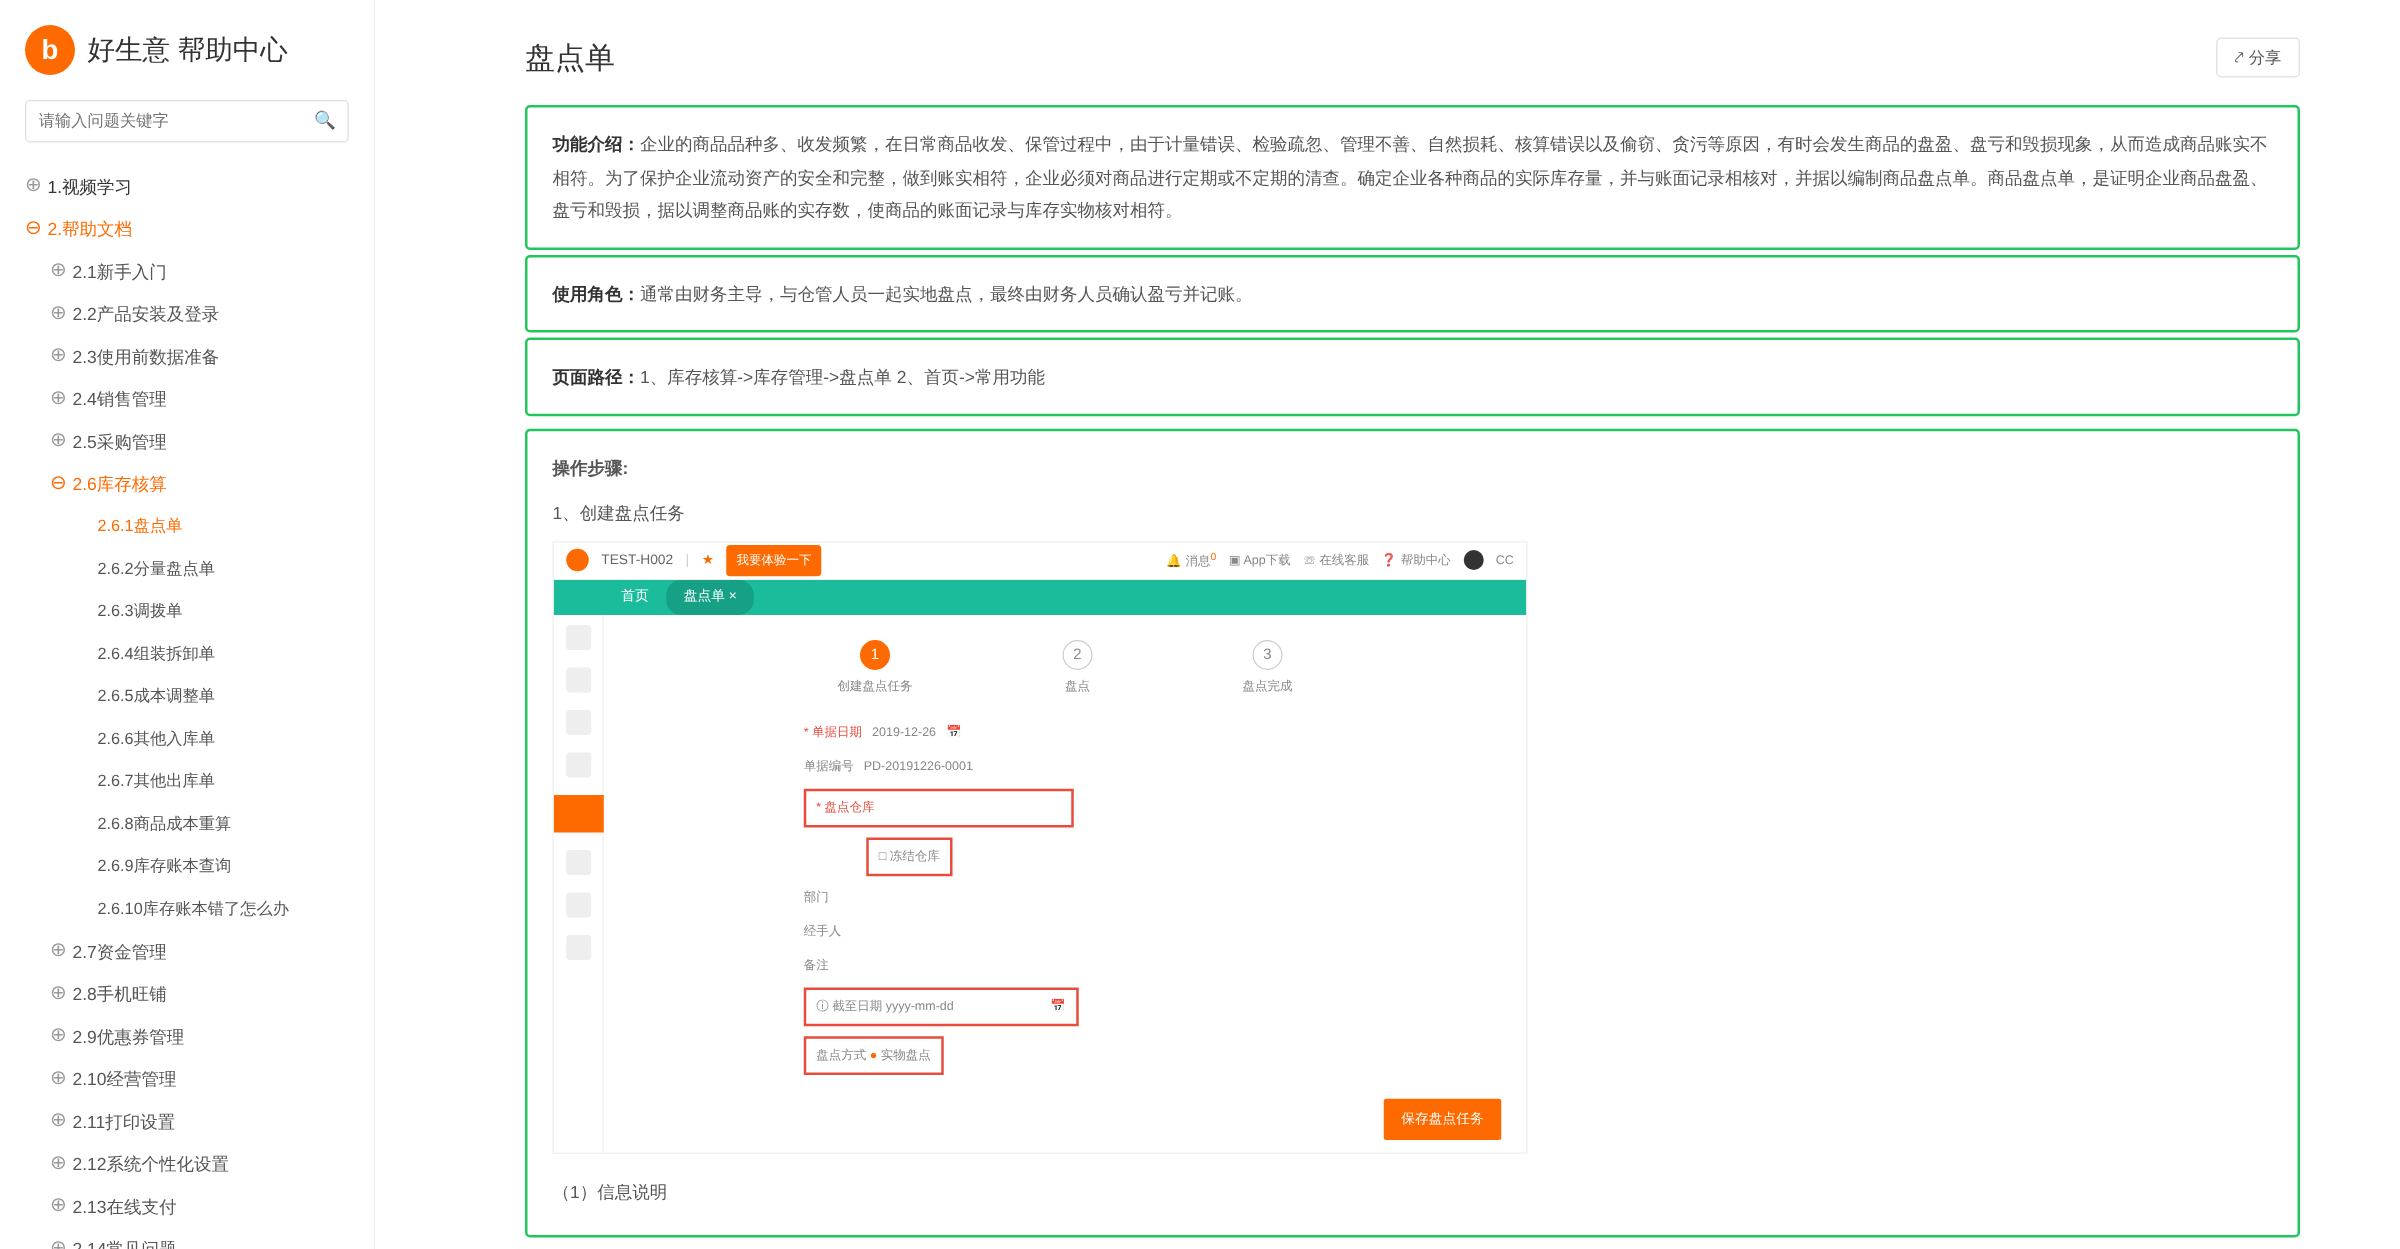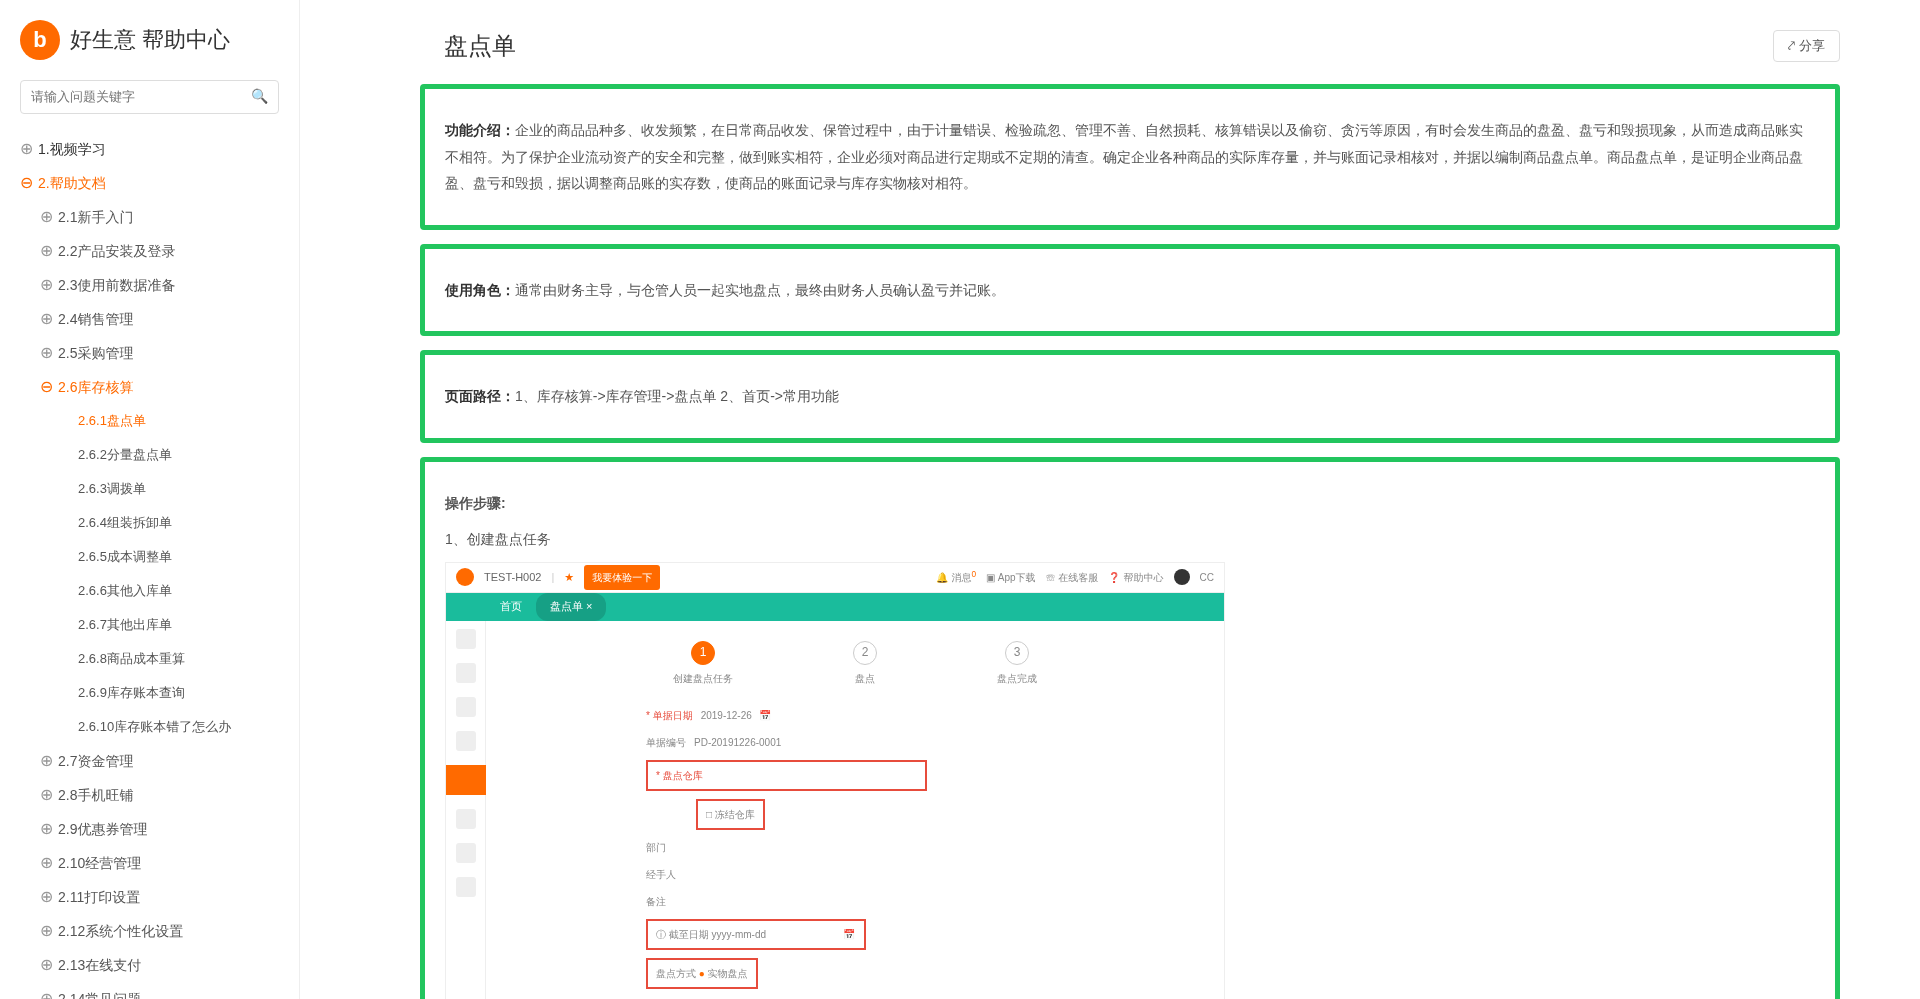--- a/index.html
+++ b/index.html
@@ -17,24 +17,24 @@
 .nav li .ticon { width: 18px; font-size: 16px; color: #999; }
 .nav li.lvl0 { padding-left: 0; font-weight: 500; color: #333; }
 .nav li.lvl1 { padding-left: 20px; color: #555; }
 .nav li.lvl2 { padding-left: 58px; color: #555; font-size: 13px; }
 .nav li.active { color: #ff6a00; }
 .nav li.open .ticon { color: #ff6a00; }
 .nav li.open { color: #ff6a00; }
 .plus::before { content: "\2295"; }
 .minus::before { content: "\2296"; }
 .main { flex: 1; padding: 30px 80px 40px 120px; }
-.title-row { display: flex; justify-content: space-between; align-items: center; margin-bottom: 22px; margin-left: 24px; }
+.title-row { display: flex; justify-content: space-between; align-items: center; margin-bottom: 22px; }
 .page-title { font-size: 24px; font-weight: 500; }
 .share-btn { border: 1px solid #ddd; background: #fff; padding: 6px 14px; border-radius: 4px; font-size: 13px; color: #555; cursor: pointer; display: flex; align-items: center; gap: 4px; }
-.panel { border: 5px solid #22c55e; border-radius: 4px; padding: 28px 20px; margin-bottom: 14px; font-size: 14px; line-height: 1.9; color: #555; }
+.panel { border: 2px solid #22c55e; border-radius: 4px; padding: 16px 20px; margin-bottom: 4px; font-size: 14px; line-height: 1.9; color: #555; }
 .panel b { color: #333; font-weight: 600; }
 .content-block { margin-top: 10px; }
 .content-block h4 { font-size: 14px; font-weight: 600; margin-bottom: 10px; }
 .content-block p { font-size: 14px; color: #555; margin: 10px 0; line-height: 1.8; }
 .screenshot { width: 780px; height: 490px; border: 1px solid #eee; margin: 8px 0 18px 0; position: relative; background: #fff; overflow: hidden; }
 .ss-top { height: 30px; background: #fff; display: flex; align-items: center; padding: 0 10px; font-size: 11px; color: #666; gap: 10px; border-bottom: 1px solid #eee; }
 .ss-logo { width: 18px; height: 18px; border-radius: 50%; background: #ff6a00; }
 .ss-btn-orange { background: #ff6a00; color: #fff; padding: 3px 8px; border-radius: 3px; font-size: 10px; text-align: center; }
 .ss-top-right { margin-left: auto; display: flex; gap: 10px; font-size: 10px; color: #888; align-items: center; }
 .ss-tabs { height: 28px; background: #1abc9c; display: flex; align-items: center; padding-left: 40px; }
@@ -229,21 +229,21 @@
             <div class="form-row">
                 <span style="color:#e74c3c">* 单据日期</span> 
                 <span>2019-12-26</span> 
                 <span style="color:#ff6a00">📅</span>
               </div>
             <div class="form-row">
                 <span>单据编号</span> 
                 <span>PD-20191226-0001</span>
               </div>
             <div class="form-row">
-                <span class="redbox" style="width:281px"><span style="color:#e74c3c">* 盘点仓库</span></span>
+                <span class="redbox" style="width:216px"><span style="color:#e74c3c">* 盘点仓库</span></span>
               </div>
             <div class="form-row" style="margin-left:170px">
                 <span class="redbox">□ <span>冻结仓库</span></span>
               </div>
             <div class="form-row">
                 <span>部门</span>
               </div>
             <div class="form-row">
                 <span>经手人</span>
               </div>

